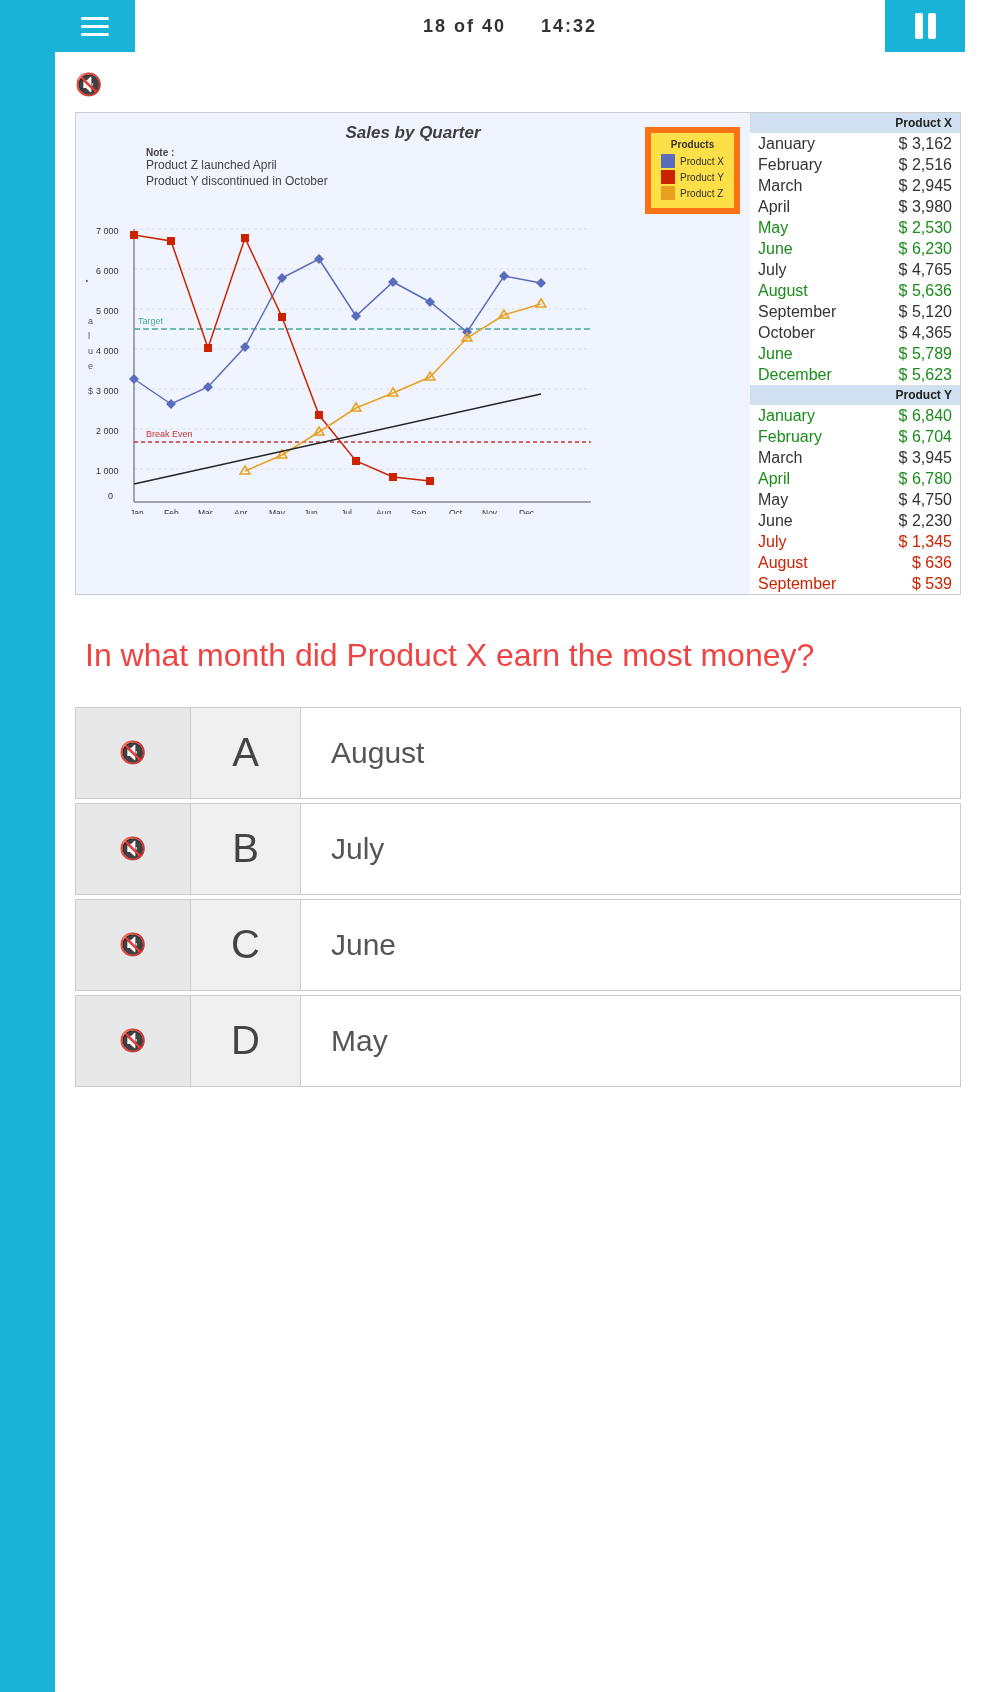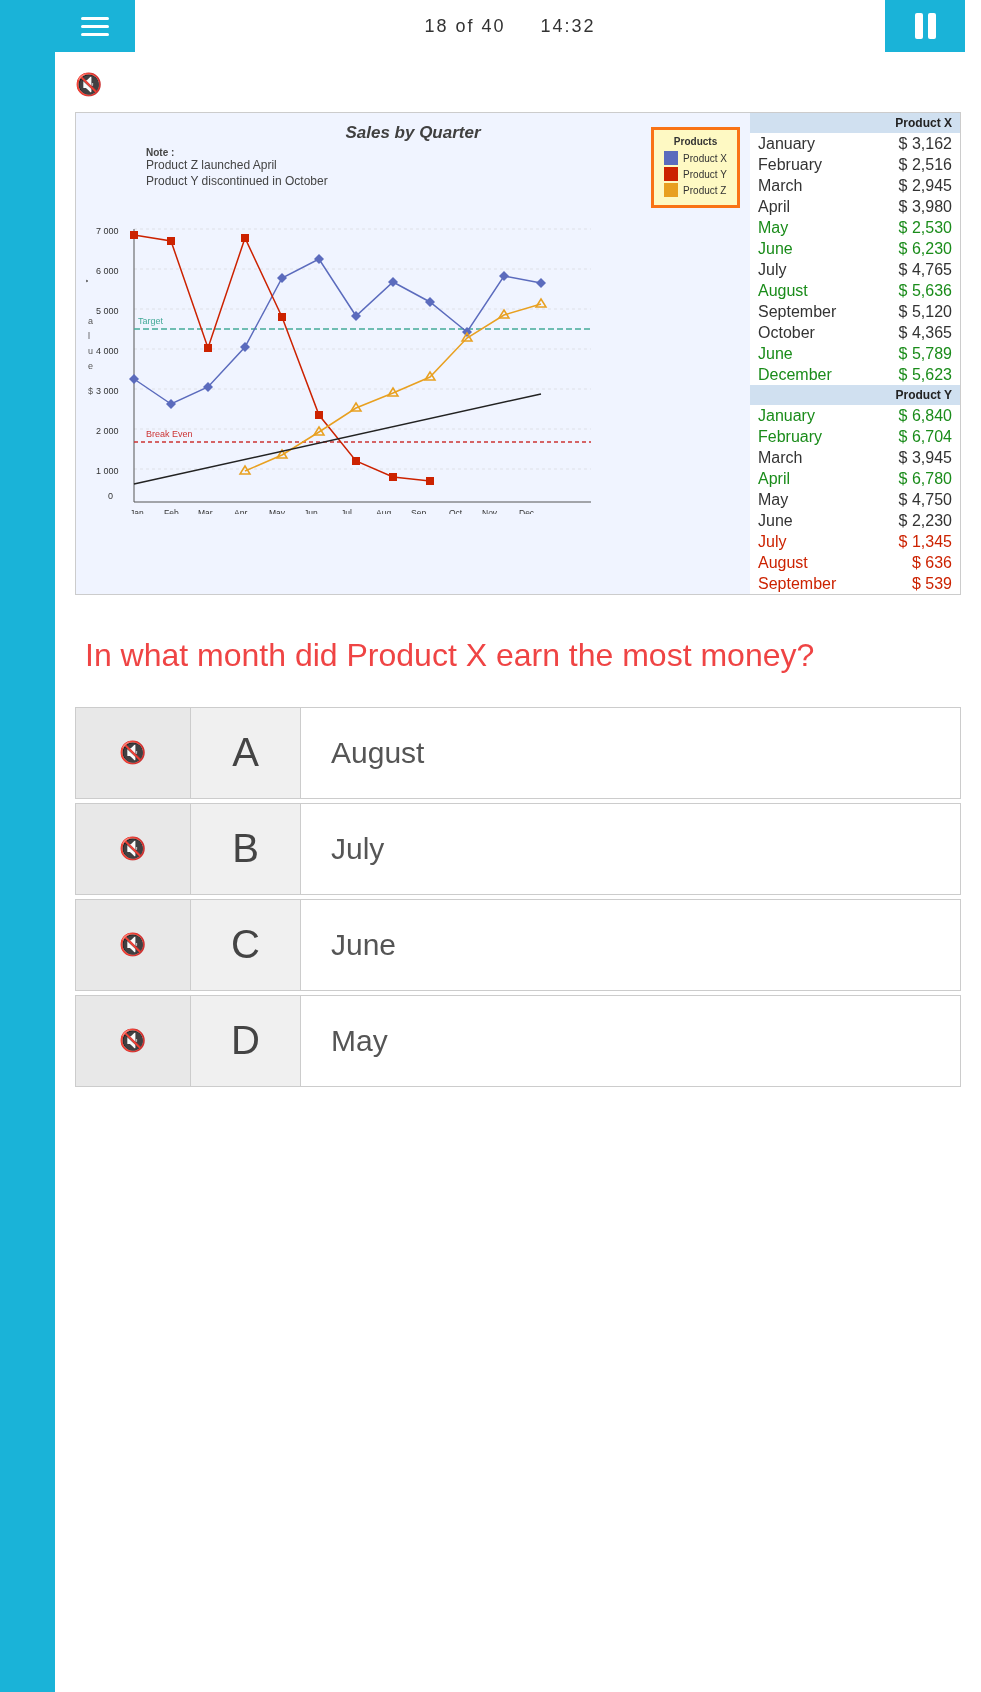--- a/index.html
+++ b/index.html
@@ -22,20 +22,21 @@
 
     
     .topbar {
       position: absolute;
       top: 0; left: 0; right: 0;
       height: 52px;
       display: flex;
       align-items: center;
       justify-content: center;
       padding: 0 16px 0 55px;
+      font-weight: bold;
     }
 
     .topbar-left {
       background: #1ab3d8;
       width: 80px;
       height: 52px;
       display: flex;
       align-items: center;
       justify-content: center;
     }
@@ -137,22 +138,22 @@
       font-size: 10px;
       font-weight: bold;
       color: #444;
       margin-left: 60px;
     }
 
     .chart-legend {
       position: absolute;
       top: 14px;
       right: 10px;
-      background: #fef9c3;
-      border: 3px solid #f97316;
+      background: #fde047;
+      border: 6px solid #f97316;
       padding: 6px 10px;
       font-size: 10px;
     }
     .chart-legend-title {
       font-weight: bold;
       text-align: center;
       margin-bottom: 4px;
       color: #333;
     }
     .legend-item {

